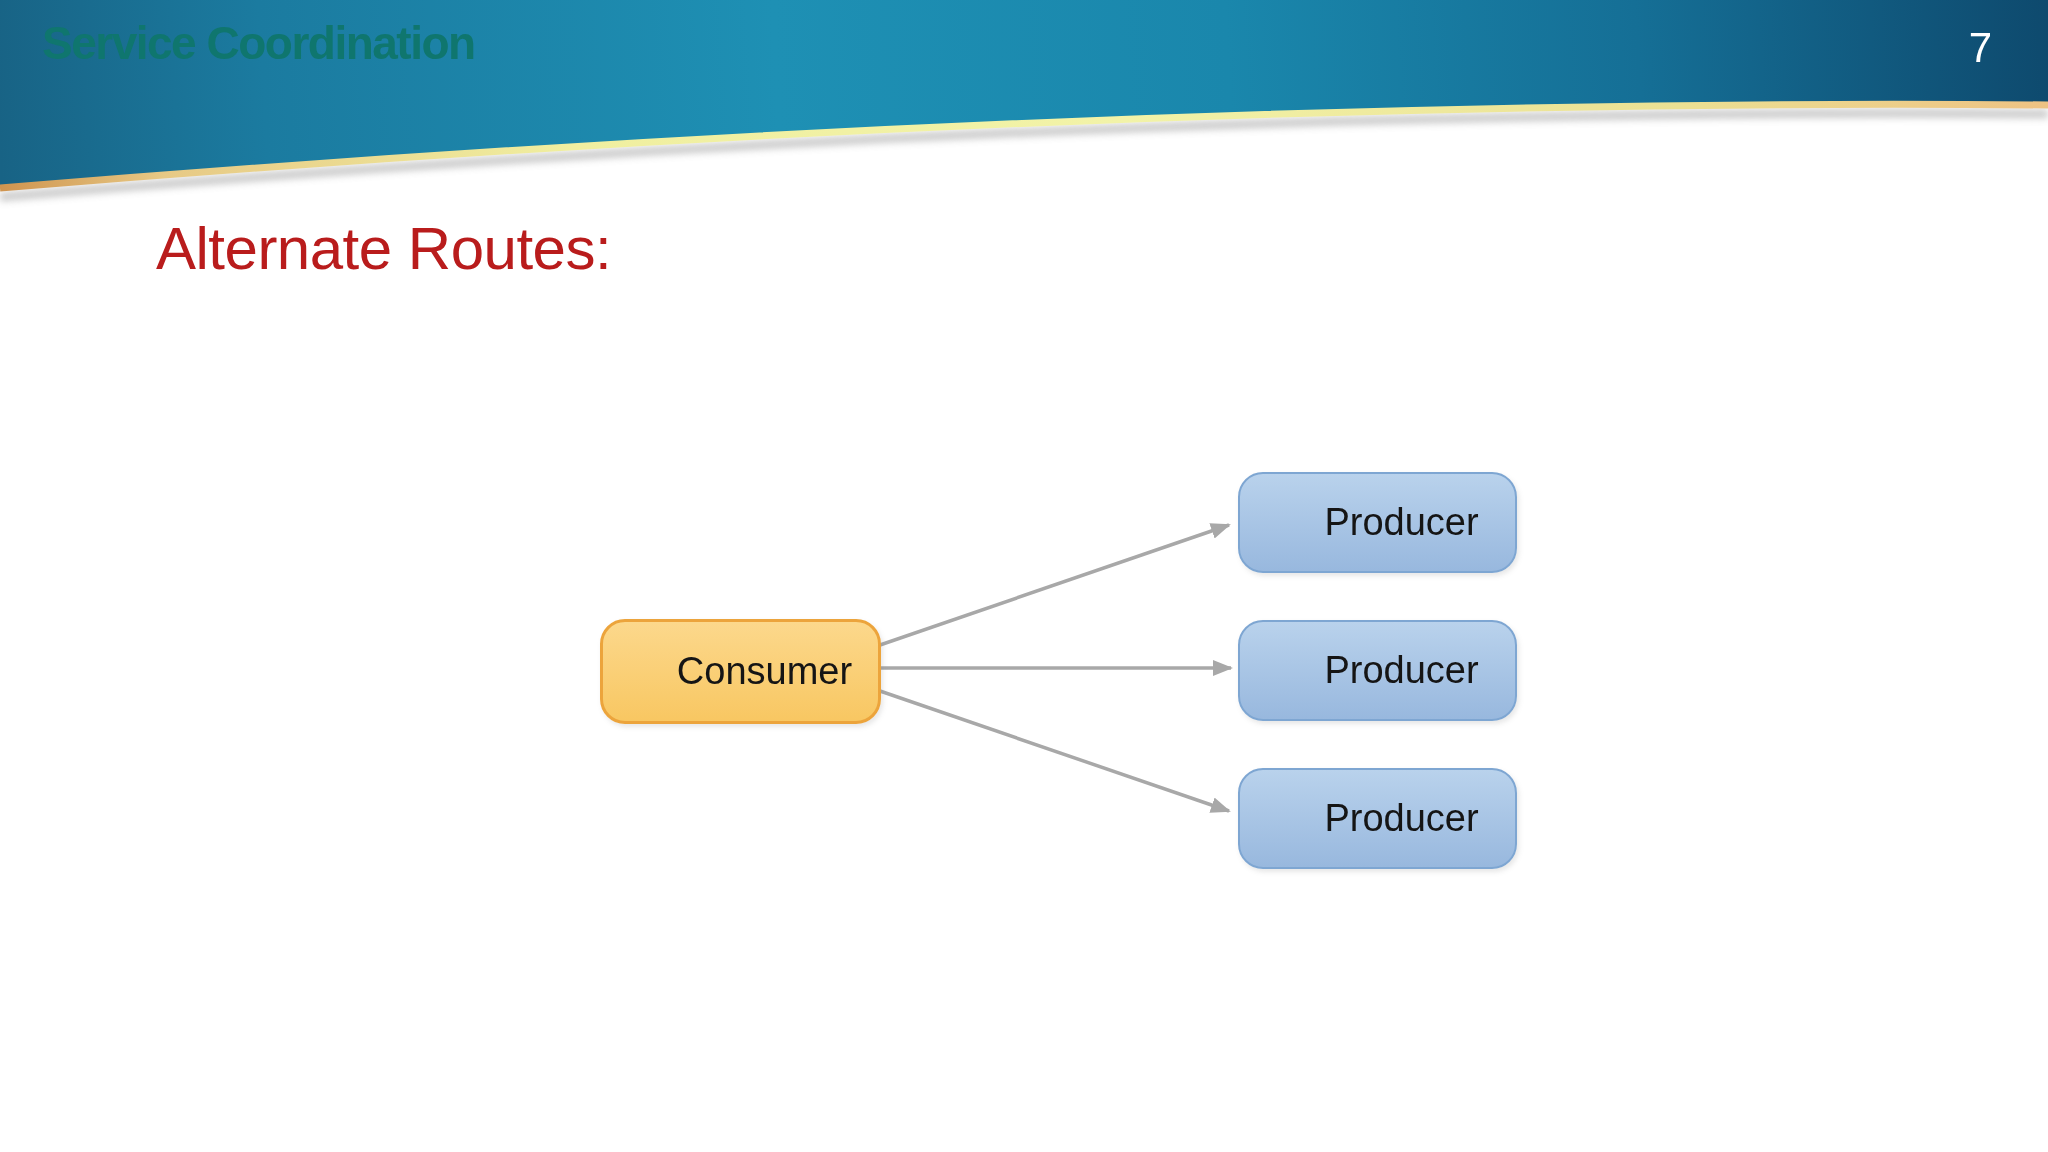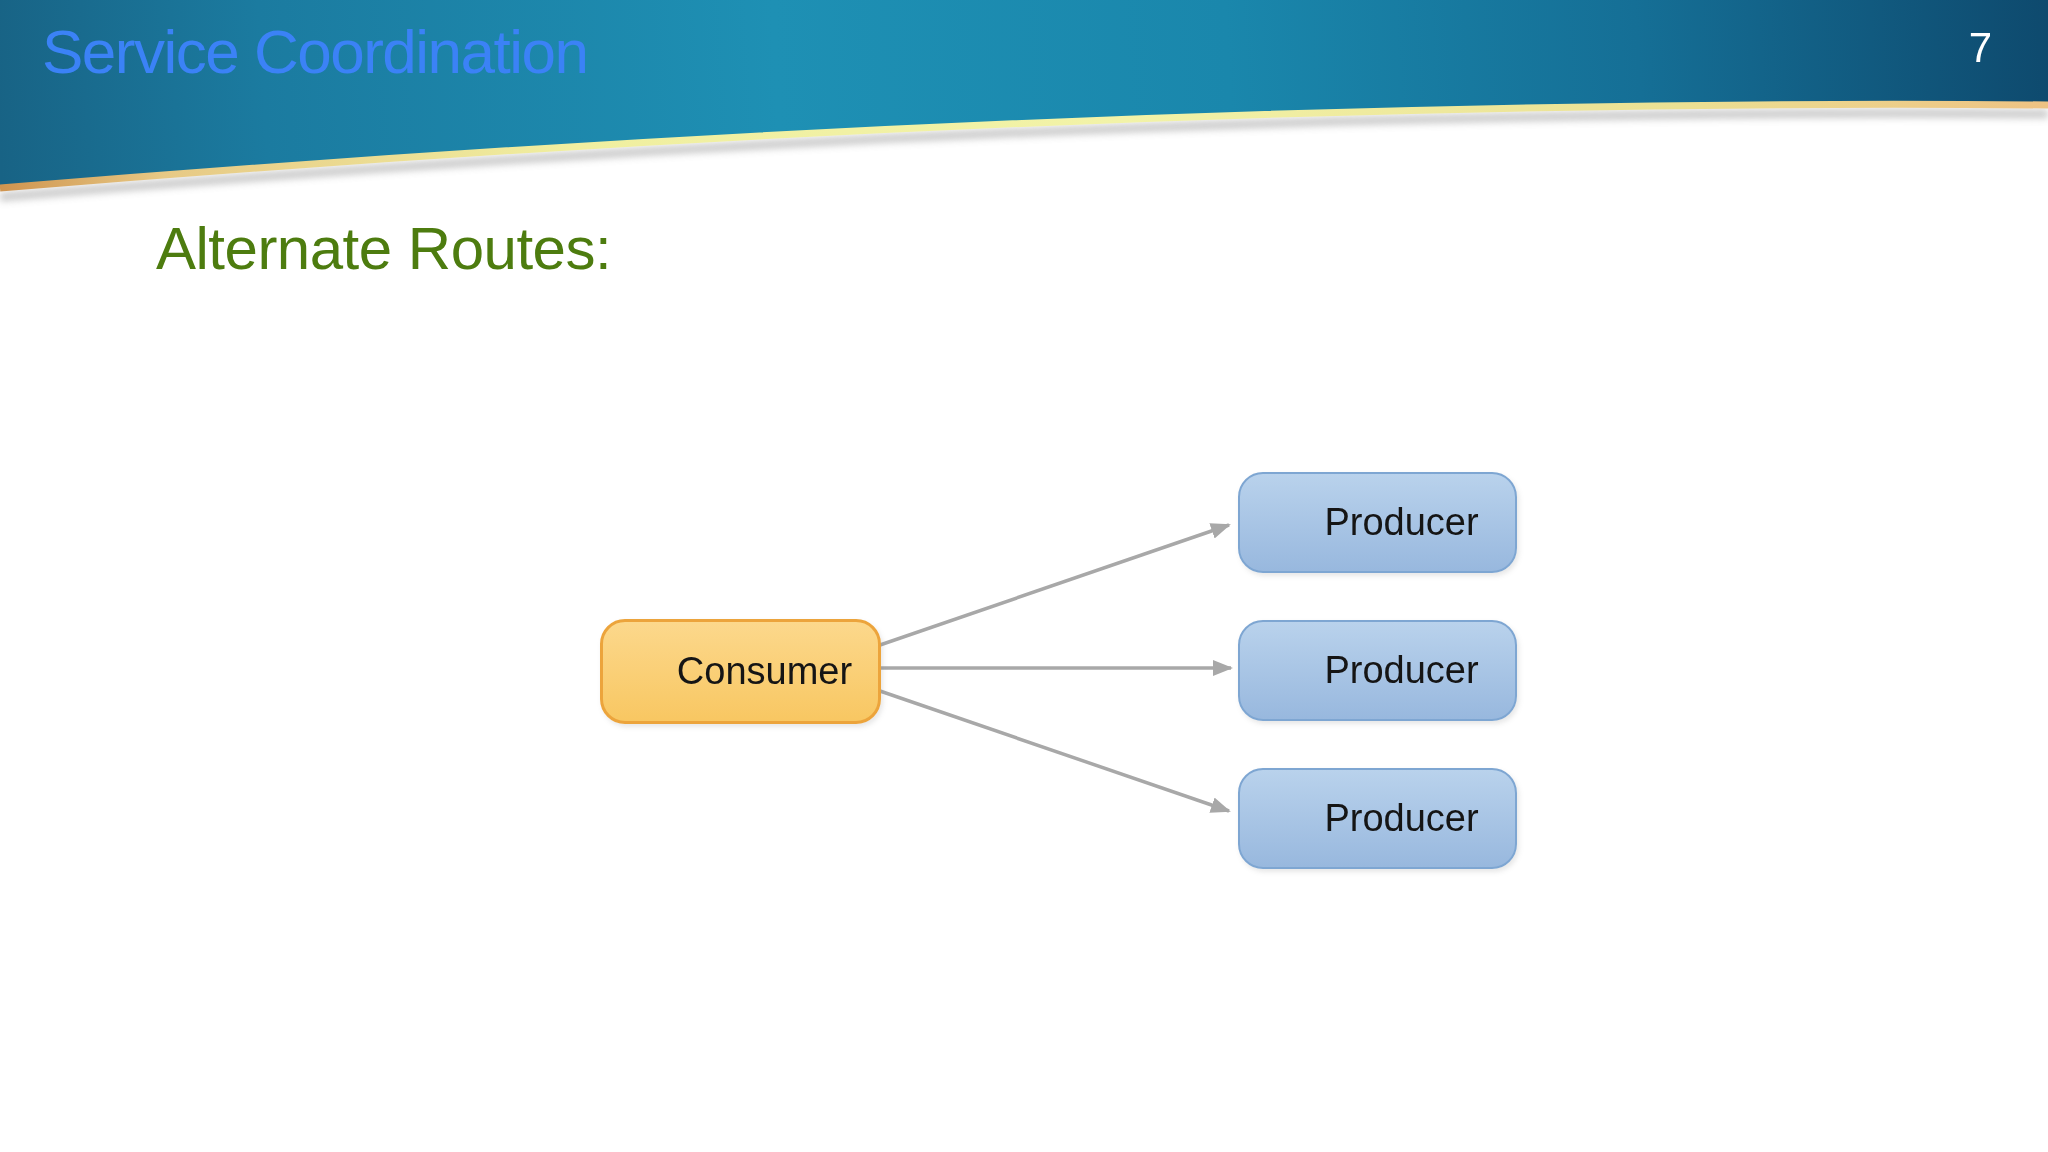--- a/index.html
+++ b/index.html
@@ -13,39 +13,39 @@
   }
   .header-svg, .diagram-svg {
     position: absolute;
     left: 0; top: 0;
     pointer-events: none;
   }
   .slide-title {
     position: absolute;
     left: 42px;
     top: 16px;
-    color: #3b82f6;
-    font-size: 62px;
-    font-weight: 400;
+    color: #0f766e;
+    font-size: 46px;
+    font-weight: 700;
     letter-spacing: -1.5px;
     white-space: nowrap;
   }
   .page-number {
     position: absolute;
     right: 56px;
     top: 24px;
     color: #ffffff;
     font-size: 42px;
     font-weight: 400;
   }
   .heading {
     position: absolute;
     left: 156px;
     top: 214px;
-    color: #4d7c0f;
+    color: #b91c1c;
     font-size: 60px;
     font-weight: 400;
     letter-spacing: -0.5px;
     white-space: nowrap;
   }
   .node {
     position: absolute;
     display: flex;
     align-items: center;
     justify-content: center;

